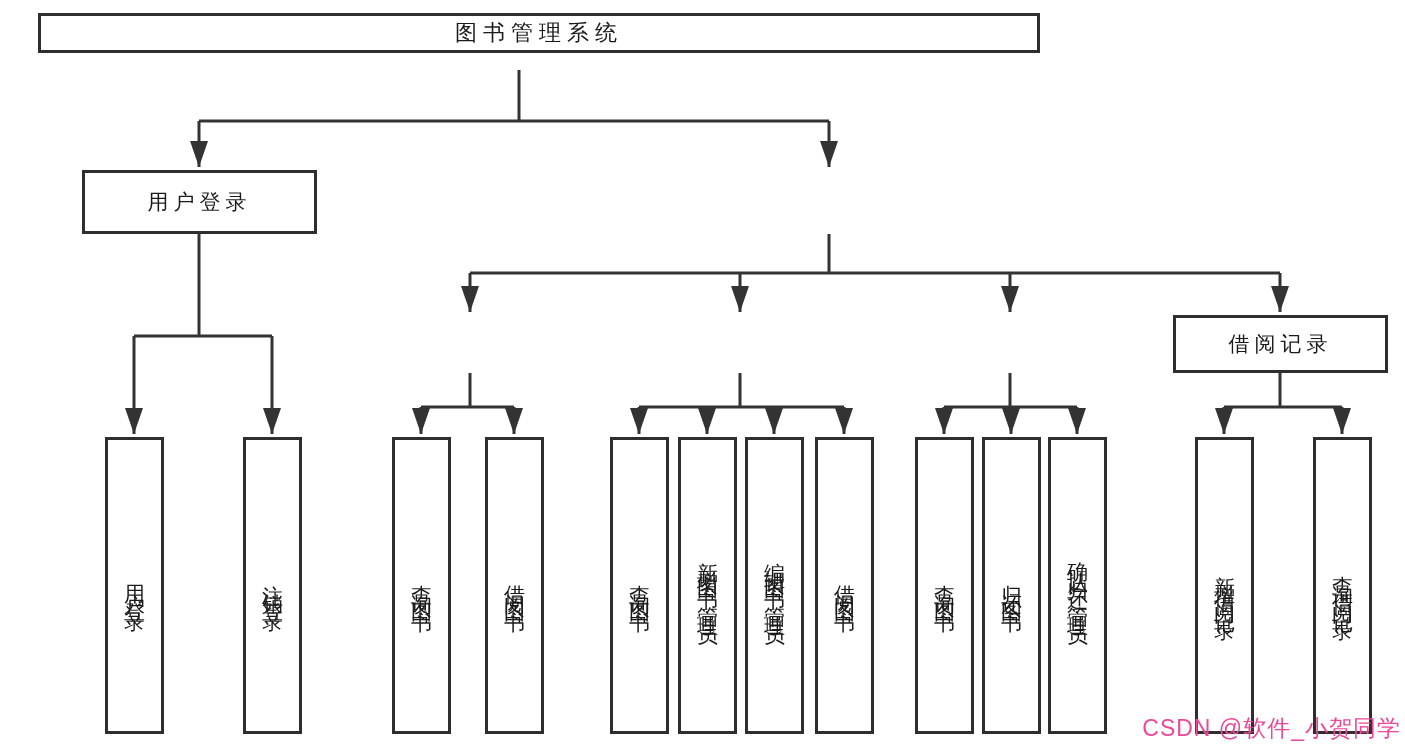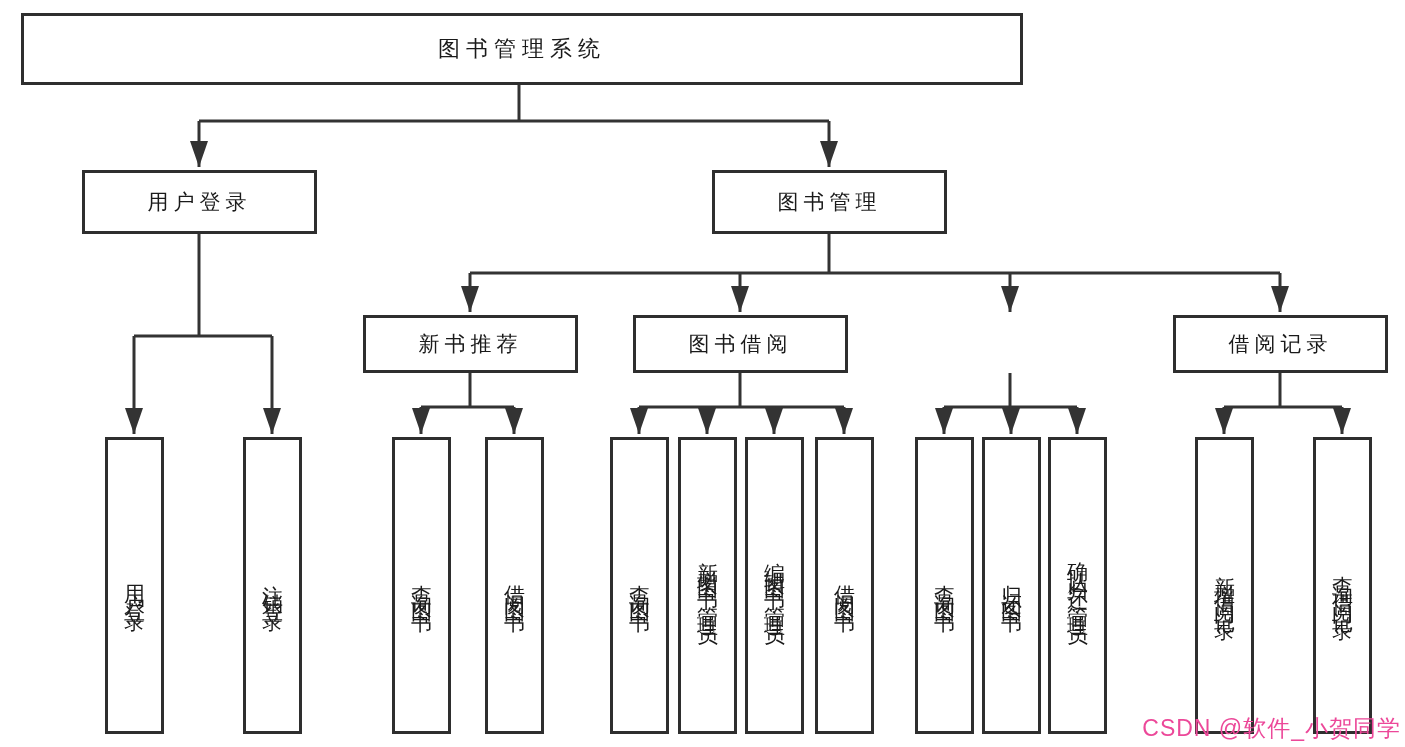--- a/index.html
+++ b/index.html
@@ -12,21 +12,21 @@
   }
   #canvas{position:absolute;inset:0;width:1405px;height:747px;}
   svg.connectors{position:absolute;left:0;top:0;width:1405px;height:747px;}
   .box{
     position:absolute;box-sizing:border-box;
     border:3px solid #2e2e2e;background:#ffffff;
     display:flex;align-items:center;justify-content:center;
     font-size:21px;letter-spacing:5px;color:#1a1a1a;
     white-space:nowrap;
   }
-  .root{left:21px;top:13px;width:1002px;height:72px;font-size:22px;letter-spacing:6px;}
+  .root{left:38px;top:13px;width:1002px;height:40px;font-size:22px;letter-spacing:6px;}
   .l2a{left:82px;top:170px;width:235px;height:64px;}
   .l2b{left:712px;top:170px;width:235px;height:64px;}
   .l3{top:315px;width:215px;height:58px;}
   .l3a{left:363px;} .l3b{left:633px;} .l3c{left:903px;} .l3d{left:1173px;}
   .vbox{
     top:437px;width:59px;height:297px;
     writing-mode:vertical-rl;text-orientation:upright;
     font-size:21px;letter-spacing:9px;white-space:normal;
   }
   .v1{left:105px;} .v2{left:243px;}
@@ -90,24 +90,21 @@
       <path d="M1280,373 V407"></path>
       <path d="M1224,407 H1342"></path>
       <path d="M1224,407 V434" marker-end="url(#arrow)"></path>
       <path d="M1342,407 V434" marker-end="url(#arrow)"></path>
     </g>
   </svg>
 
   <div class="box root">图书管理系统</div>
 
   <div class="box l2a">用户登录</div>
-  <div class="box l2b">图书管理</div>
 
-  <div class="box l3 l3a">新书推荐</div>
-  <div class="box l3 l3b">图书借阅</div>
   <div class="box l3 l3d">借阅记录</div>
 
   <div class="box vbox v1">用户登录</div>
   <div class="box vbox v2">注销登录</div>
 
   <div class="box vbox v3">查询图书</div>
   <div class="box vbox v4">借阅图书</div>
 
   <div class="box vbox v5">查询图书</div>
   <div class="box vbox v6">新增图书（管理员）</div>

